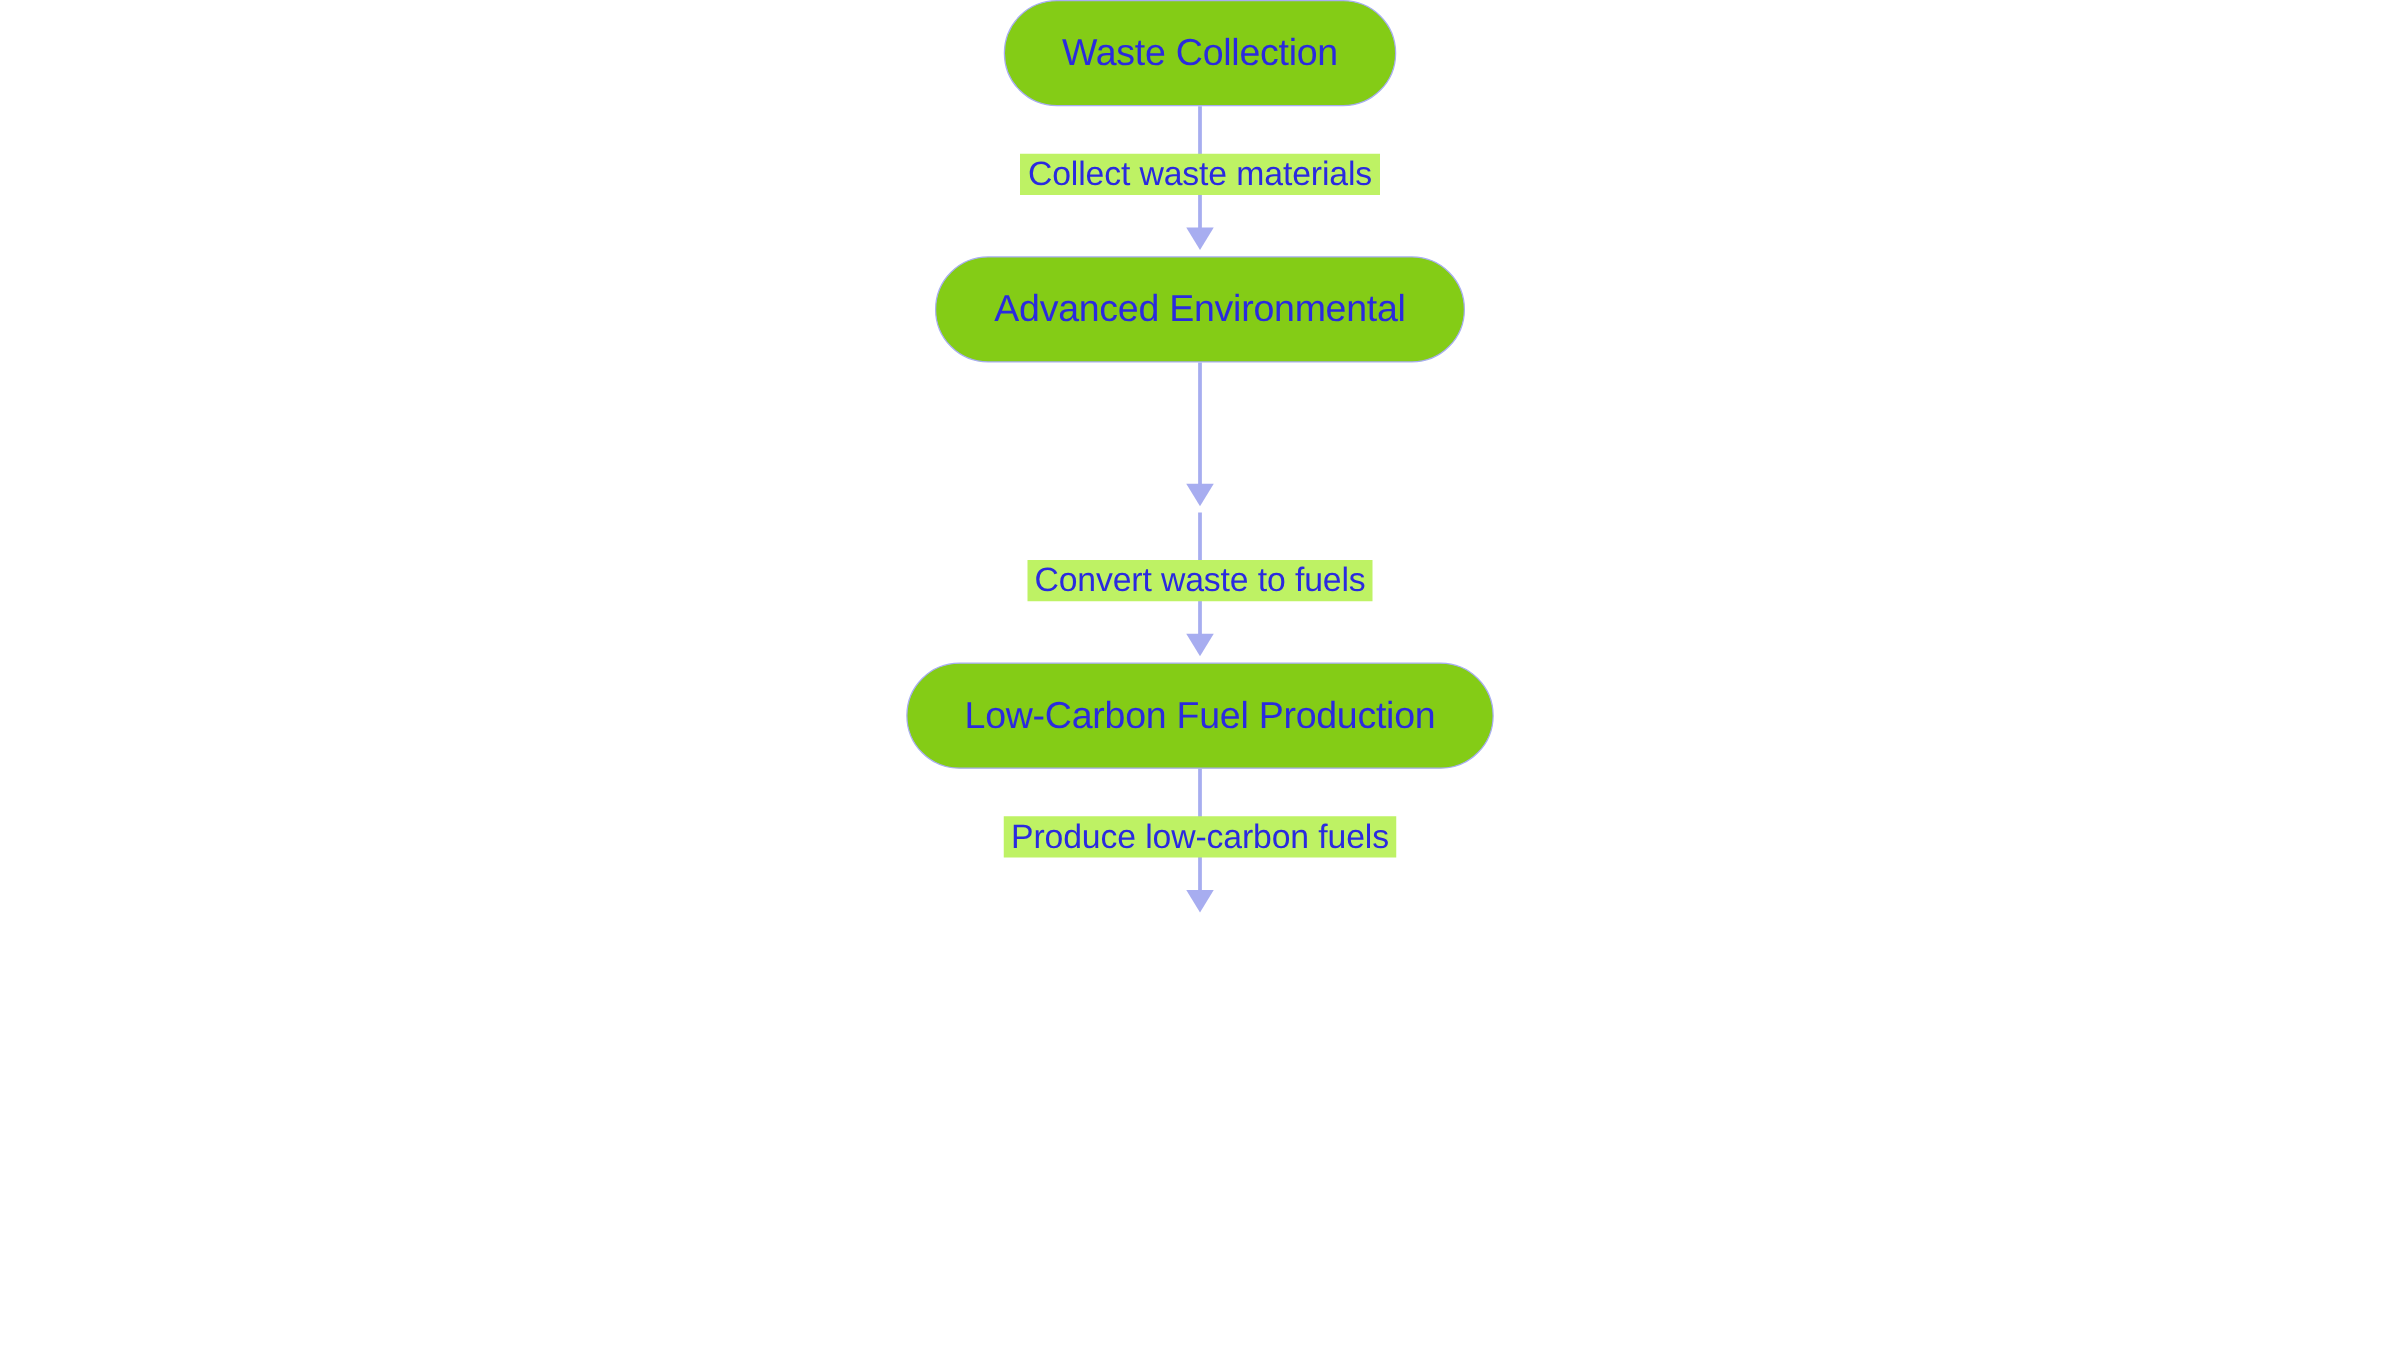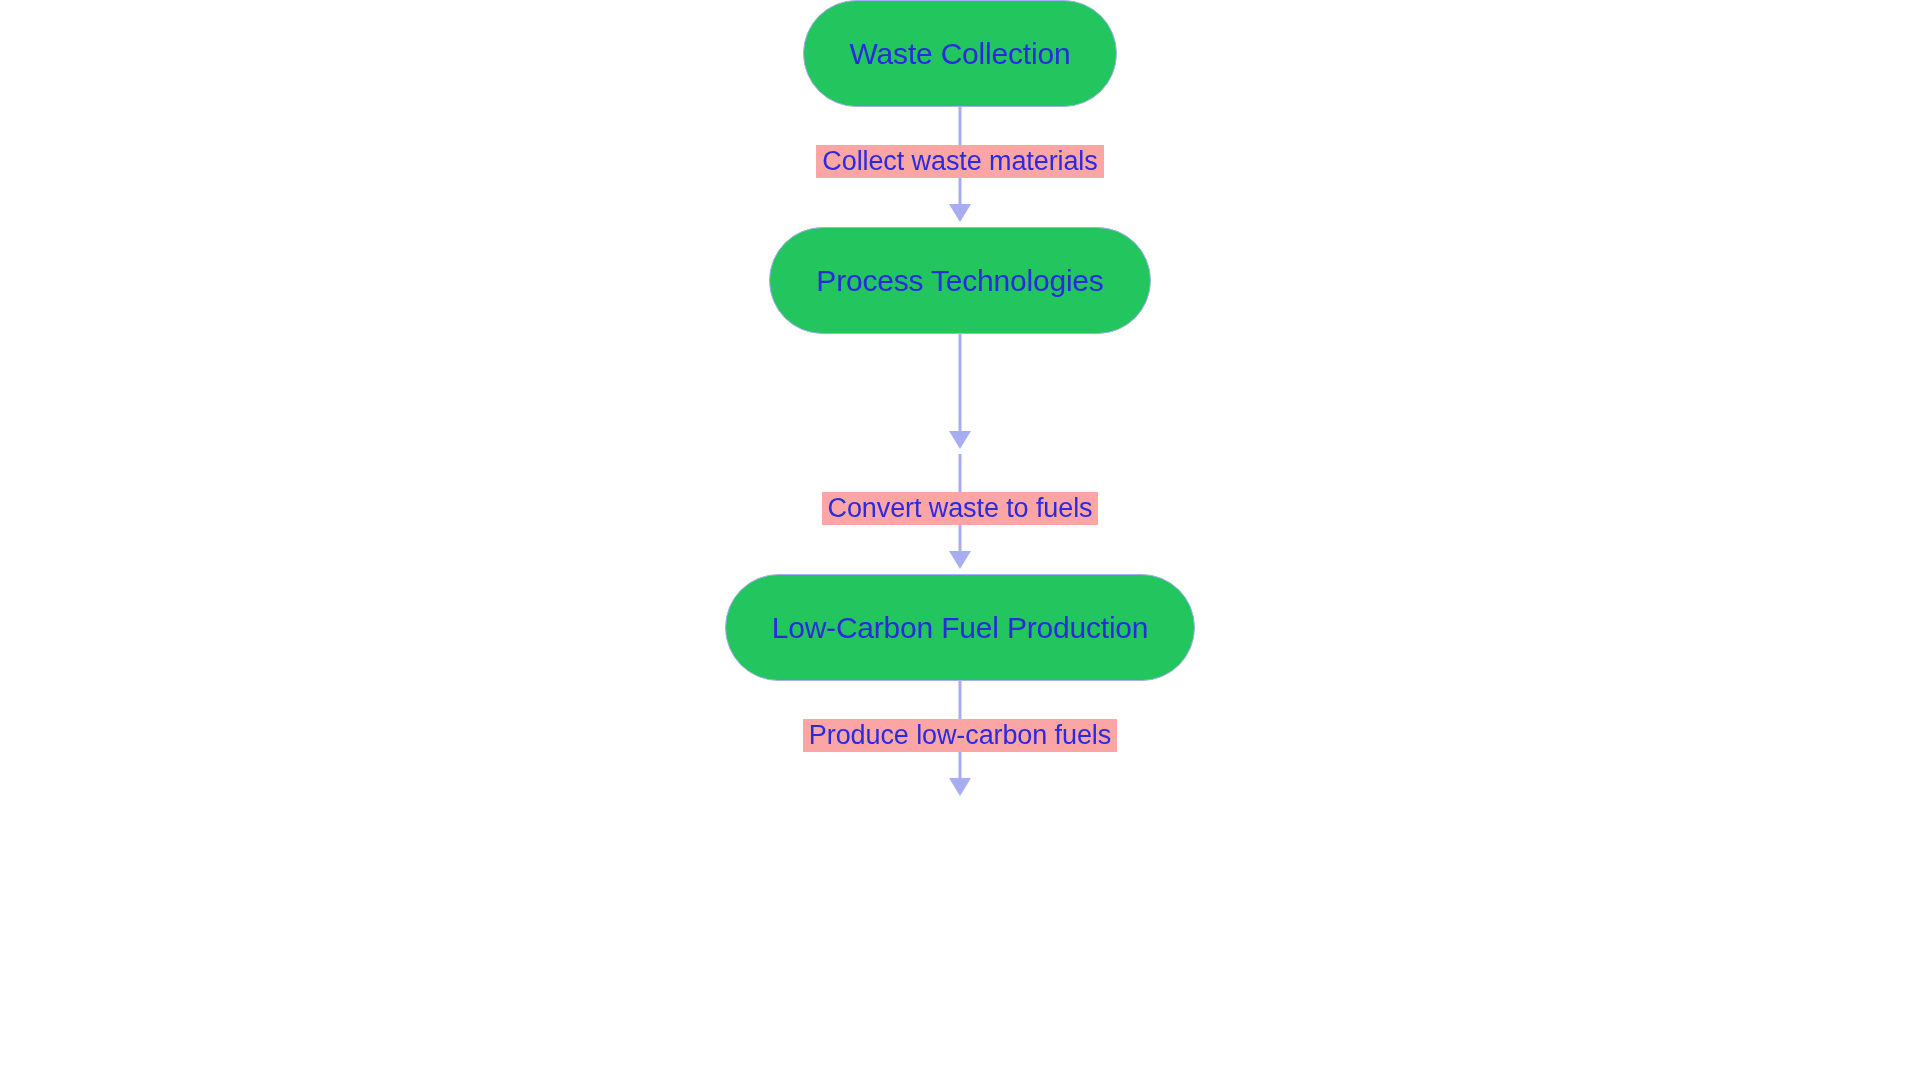--- a/index.html
+++ b/index.html
@@ -30,24 +30,24 @@
     height: 1083px;
     display: flex;
     flex-direction: column;
     align-items: center;
   }
 
   
   .node {
     position: relative;
     box-sizing: border-box;
-    height: 107px;
+    height: 85px;
     border: 1.6px solid #a7adf0;
     border-radius: 60px;
-    background: #22c55e;
+    background: #84cc16;
     display: flex;
     align-items: center;
     justify-content: center;
     padding: 0 46px;
     z-index: 3;
   }
   .node-label {
     color: #2a2adf;
     font-size: 30px;
     font-weight: 400;
@@ -90,21 +90,21 @@
   }
   .edge-label {
     position: relative;
     z-index: 4;
     color: #2a2adf;
     font-size: 27px;
     font-weight: 400;
     letter-spacing: -0.1px;
     white-space: nowrap;
     line-height: 1;
-    background: #fca5a5;
+    background: #bef264;
     padding: 3px 6px;
     margin-top: -12px;
   }
 </style>
 </head>
 <body>
 
 <div id="flowchart">
   <div class="stage">
 
@@ -112,21 +112,21 @@
       <span class="node-label">Waste Collection</span>
     </div>
 
     <div class="edge">
       <span class="edge-line"></span>
       <span class="edge-arrow"></span>
       <span class="edge-label">Collect waste materials</span>
     </div>
 
     <div class="node">
-      <span class="node-label">Process Technologies</span>
+      <span class="node-label">Advanced Environmental</span>
     </div>
 
     <div class="edge">
       <span class="edge-line"></span>
       <span class="edge-arrow"></span>
     </div>
 
 
     <div class="edge">
       <span class="edge-line"></span>

